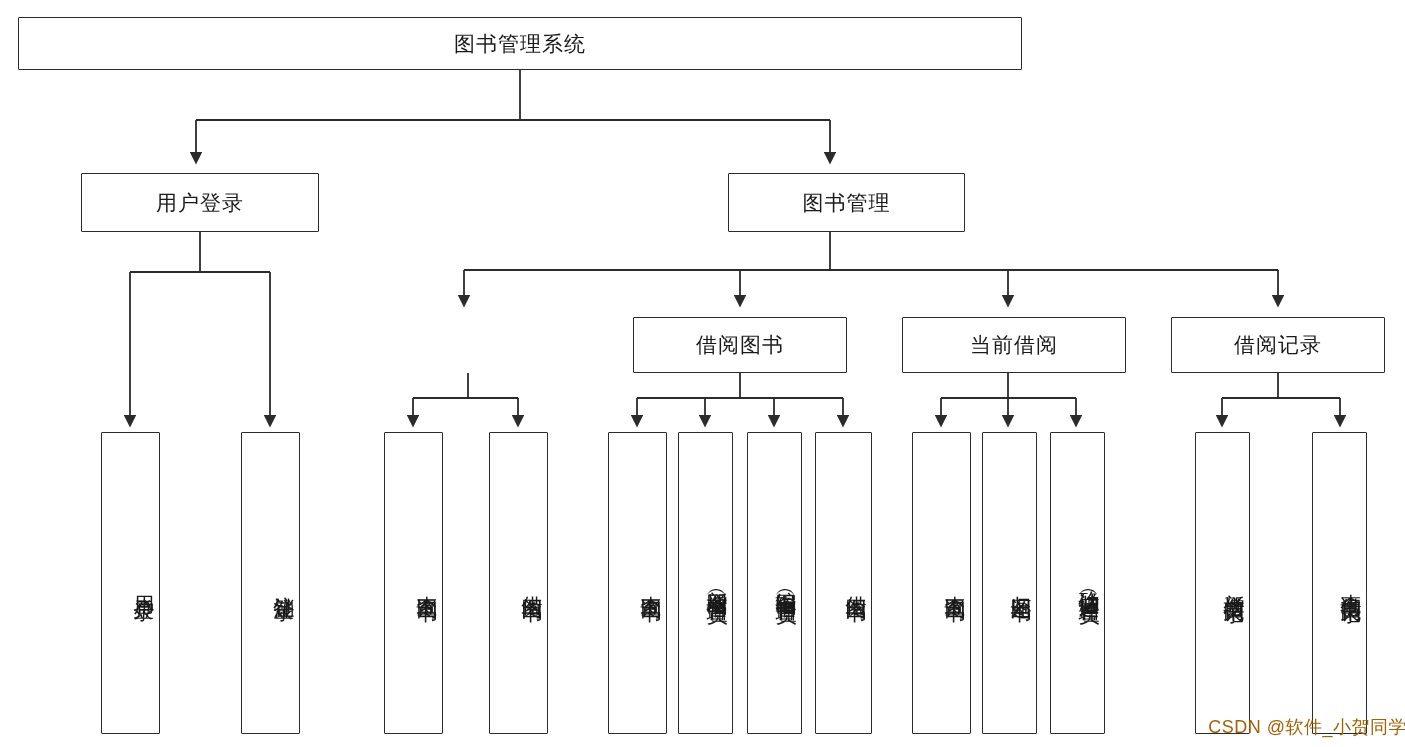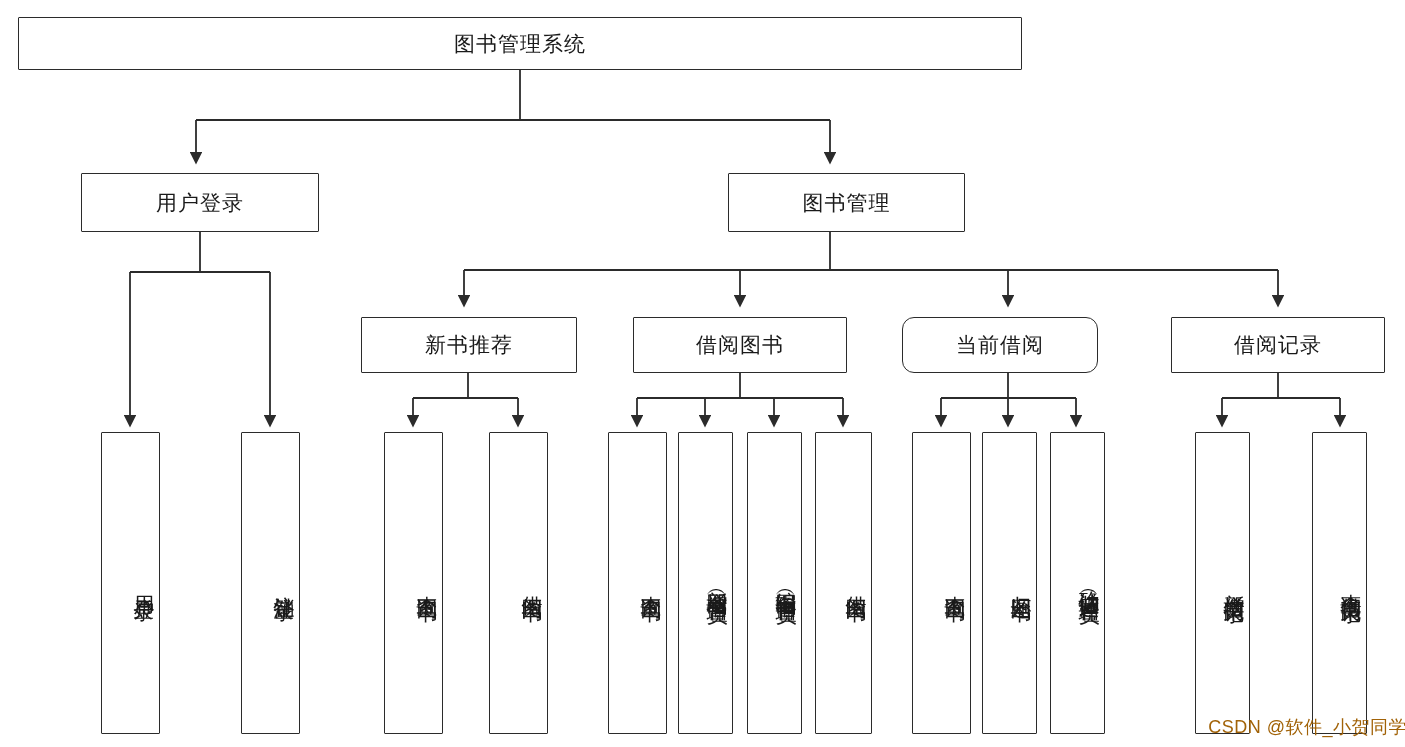--- a/index.html
+++ b/index.html
@@ -125,27 +125,24 @@
     <span>图书管理系统</span>
   </div>
 
   <div class="node horiz" style="left:81px; top:173px; width:238px; height:59px;">
     <span>用户登录</span>
   </div>
   <div class="node horiz" style="left:712px; top:173px; width:237px; height:59px;margin-left:16px;">
     <span>图书管理</span>
   </div>
 
-  <div class="node horiz" style="left:361px; top:317px; width:216px; height:56px;">
-    <span>新书推荐</span>
-  </div>
   <div class="node horiz" style="left:633px; top:317px; width:214px; height:56px;">
     <span>借阅图书</span>
   </div>
-  <div class="node horiz" style="left:902px; top:317px; width:196px; height:56px;border-radius:12px;">
+  <div class="node horiz" style="left:902px; top:317px; width:224px; height:56px;">
     <span>当前借阅</span>
   </div>
   <div class="node horiz" style="left:1171px; top:317px; width:214px; height:56px;text-align:right;">
     <span>借阅记录</span>
   </div>
 
   <div class="node vert" style="left:101px; top:432px; width:59px; height:302px;">
     <span>用户登录</span>
   </div>
   <div class="node vert" style="left:241px; top:432px; width:59px; height:302px;">

